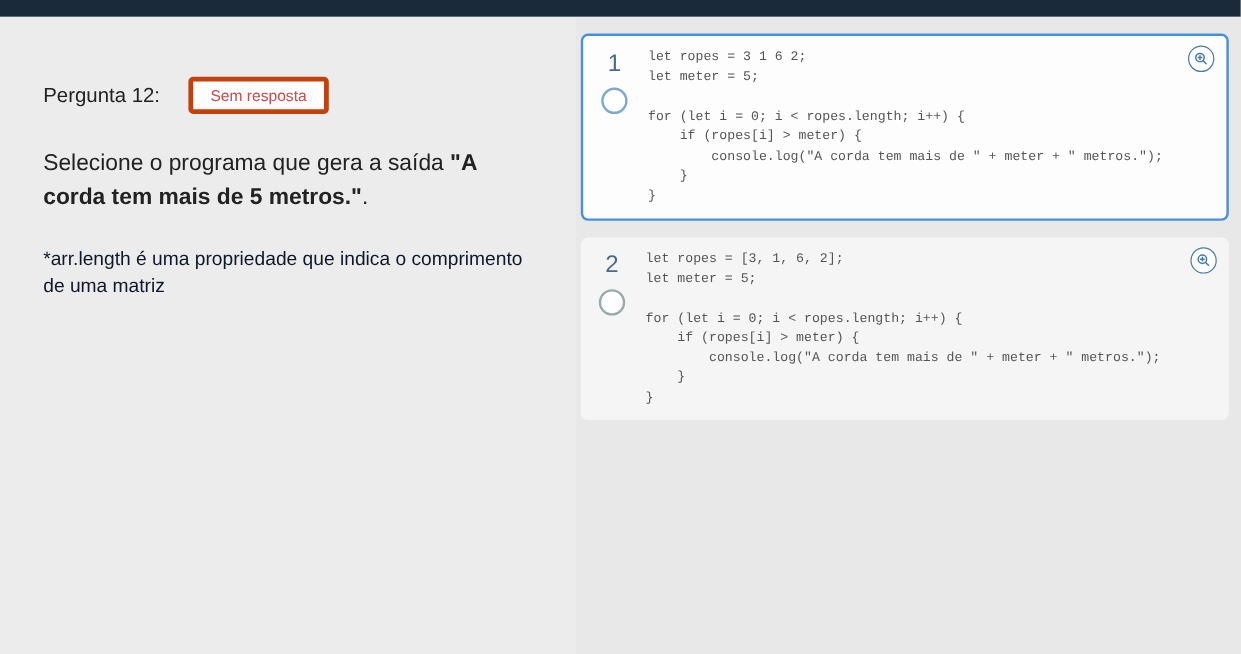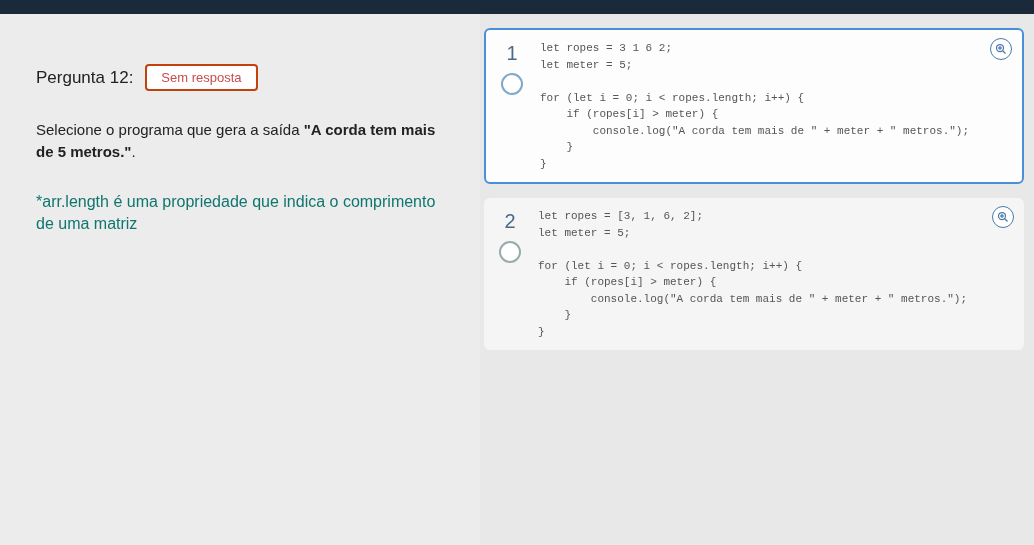--- a/index.html
+++ b/index.html
@@ -20,46 +20,46 @@
     height: calc(100% - 14px);
   }
   .left-panel {
     width: 480px;
     padding: 50px 30px 20px 36px;
     background: #ececec;
   }
   .question-header {
     display: flex;
     align-items: center;
-    gap: 12px;
+    gap: 24px;
     margin-bottom: 28px;
   }
   .question-label {
     font-size: 17px;
     color: #222;
   }
   .status-badge {
     display: inline-block;
-    border: 2px solid #c2410c;
+    border: 4px solid #c2410c;
     color: #c94b4b;
     background: #fff;
     border-radius: 4px;
     padding: 4px 14px;
     font-size: 13px;
   }
   .question-text {
-    font-size: 15px;
+    font-size: 19px;
     color: #222;
     line-height: 1.45;
     margin-bottom: 28px;
   }
   .question-text b { font-weight: bold; }
   .hint {
     font-size: 16px;
-    color: #0f766e;
+    color: #0f172a;
     line-height: 1.4;
   }
   .right-panel {
     flex: 1;
     padding: 14px 10px 10px 4px;
     background: #e8e8e8;
     display: flex;
     flex-direction: column;
     gap: 14px;
   }

